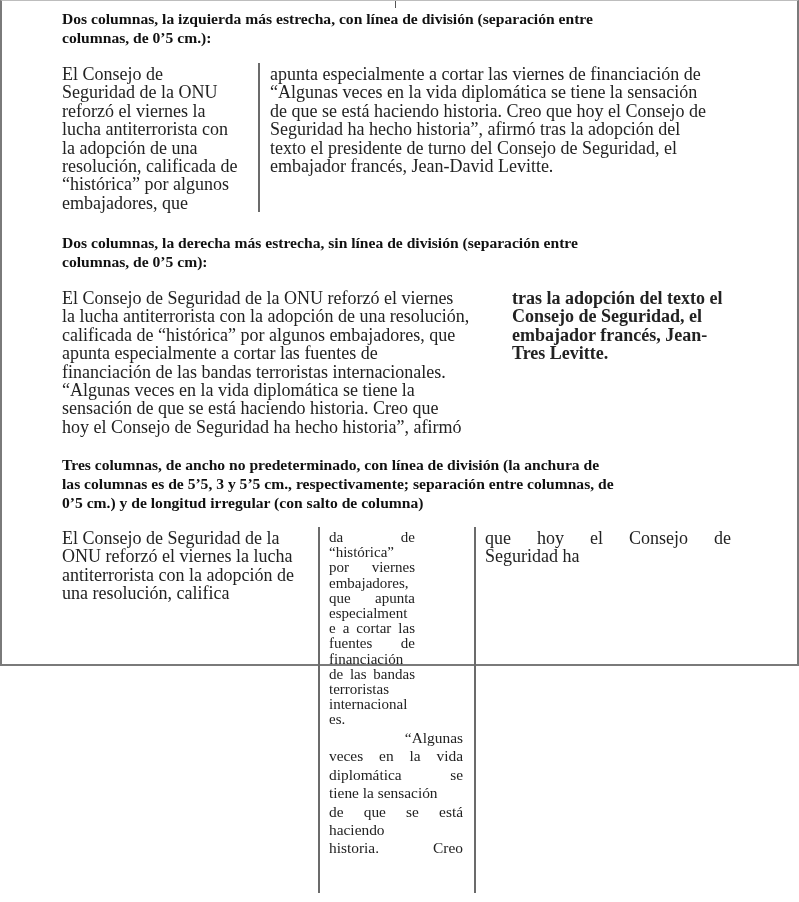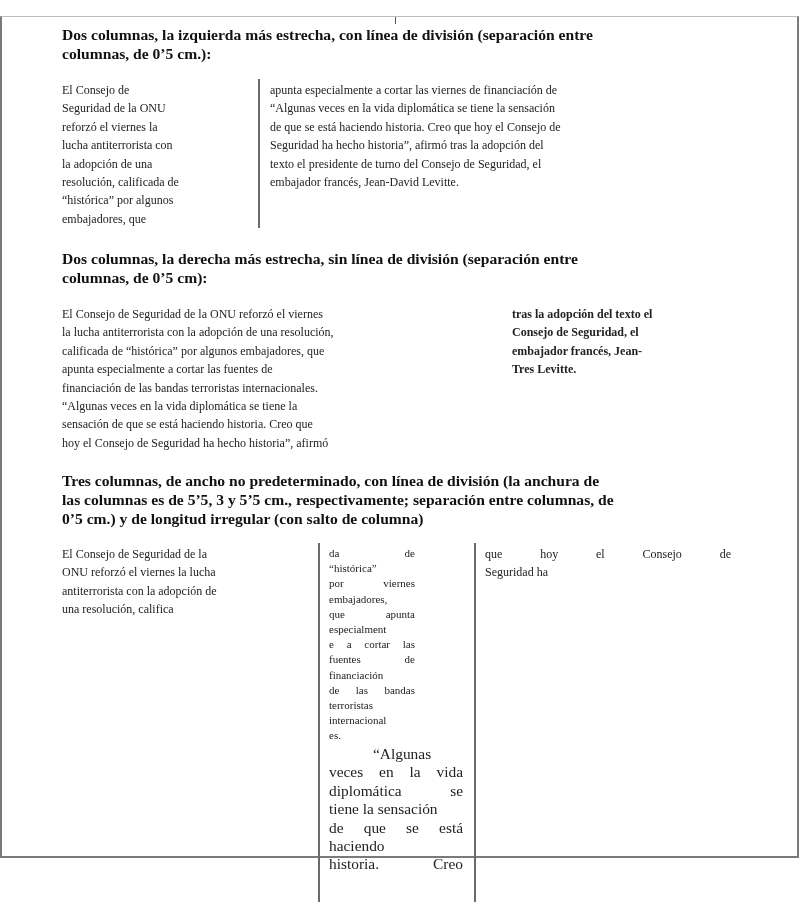--- a/index.html
+++ b/index.html
@@ -1,44 +1,43 @@
 <!DOCTYPE html>
 <html><head>
 <meta charset="utf-8">
 <style>
   html, body { margin: 0; padding: 0; background: #ffffff; }
   body { width: 799px; height: 902px; overflow: hidden; position: relative; }
   .frame {
-    position: absolute; left: 0; top: 0; width: 799px; height: 842px;
+    position: absolute; left: 0; top: 0; width: 799px; height: 666px;
     box-sizing: border-box;
     border-left: 2px solid #7a7a7a;
     border-right: 2px solid #7a7a7a;
     border-bottom: 2px solid #7a7a7a;
     border-top: 1px solid #bdbdbd;
     background: #ffffff;
-    margin-top: 16px;
   }
   .top-tick {
     position: absolute; left: 393px; top: 0; width: 1px; height: 7px; background: #555;
   }
   .doc {
     font-family: "Liberation Serif", "DejaVu Serif", serif;
     color: #1c1c1c;
   }
   .heading {
     position: absolute; left: 60px;
     font-weight: bold; font-size: 15.6px; line-height: 19px;
     color: #111;
   }
   .col {
-    position: absolute; font-size: 12px; line-height: 18.4px; color: #222;
+    position: absolute; font-size: 18px; line-height: 18.4px; color: #222;
   }
   .col .ln { display: block; white-space: nowrap; }
   .col .ln.j { text-align: justify; text-align-last: justify; white-space: normal; }
-  .col.small { font-size: 11px; line-height: 15.2px; }
+  .col.small { font-size: 15px; line-height: 15.2px; }
   .col.mid { font-size: 15.4px; line-height: 18.4px; }
   .divider {
     position: absolute; width: 2px; background: #6b6b6b;
   }
 </style>
 </head>
 <body>
 
 <div class="frame">
   <div class="top-tick"></div>
@@ -120,21 +119,21 @@
       <span class="ln j">e a cortar las</span>
       <span class="ln j">fuentes de</span>
       <span class="ln">financiación</span>
       <span class="ln j">de las bandas</span>
       <span class="ln">terroristas</span>
       <span class="ln">internacional</span>
       <span class="ln">es.</span>
     </div>
 
     <div class="col mid" style="left:327px; top:728px; width:134px;">
-      <span class="ln" style="padding-left:44px;">“Algunas</span>
+      <span class="ln" style="padding-left:44px;text-align:right;">“Algunas</span>
       <span class="ln j">veces en la vida</span>
       <span class="ln j">diplomática se</span>
       <span class="ln">tiene la sensación</span>
       <span class="ln j">de que se está</span>
       <span class="ln">haciendo</span>
       <span class="ln j">historia. Creo</span>
     </div>
 
     <div class="divider" style="left:472px; top:526px; height:366px;"></div>
 

